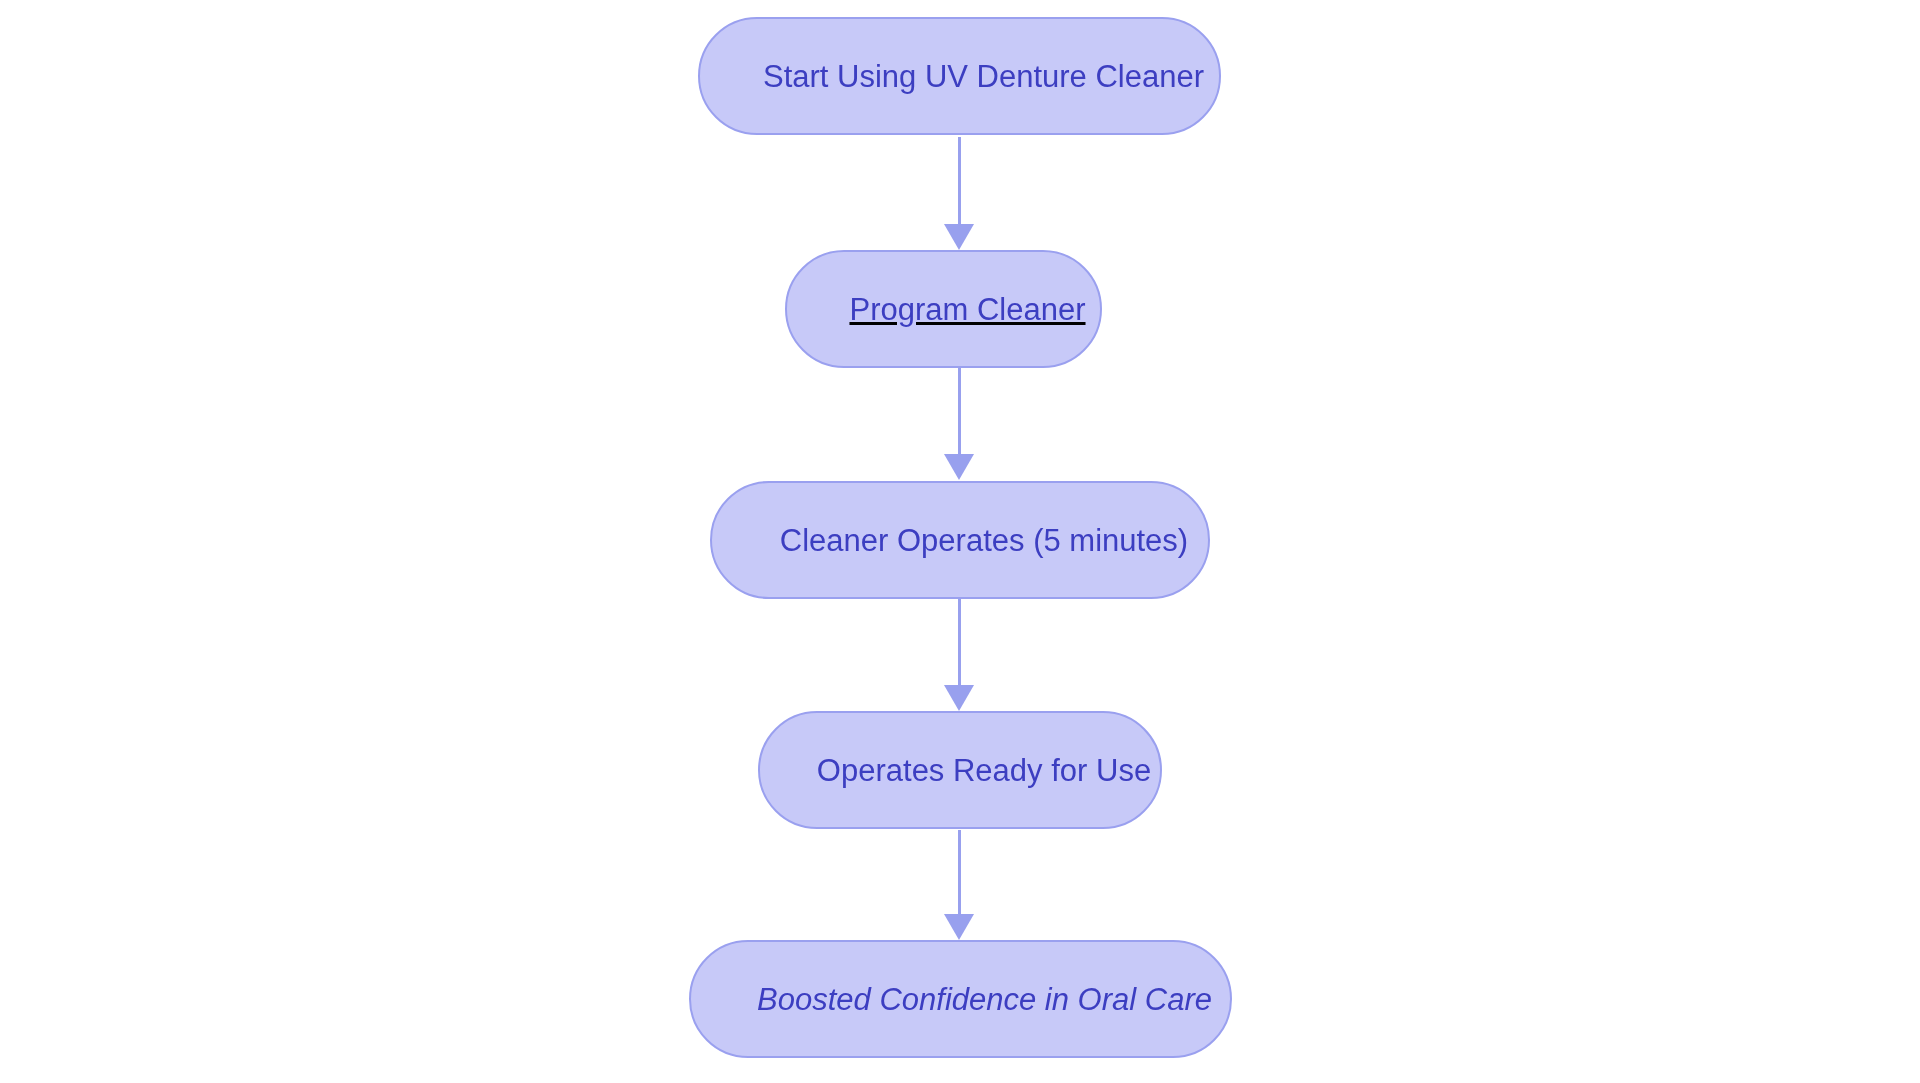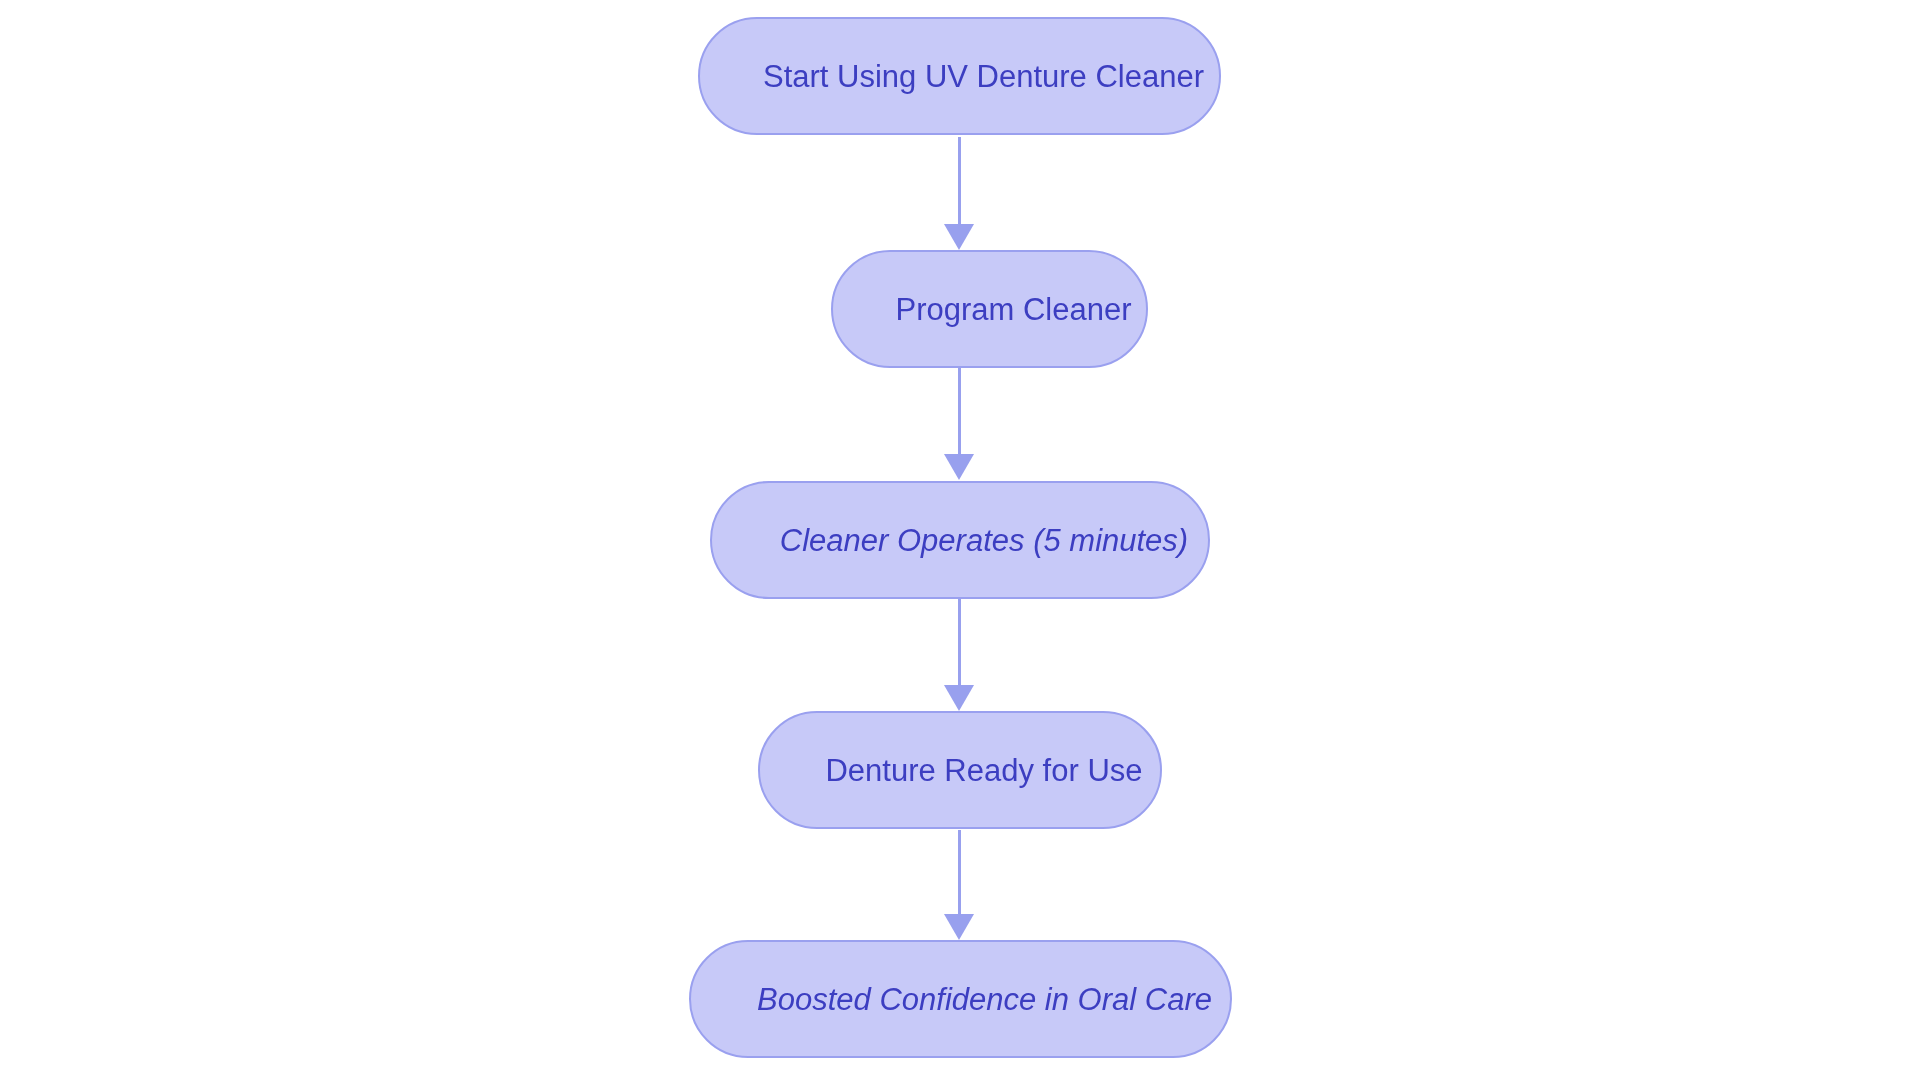--- a/index.html
+++ b/index.html
@@ -35,22 +35,22 @@
   }
   .node-label {
     color: var(--node-text);
     font-size: 31px;
     line-height: 1;
     white-space: nowrap;
     text-align: right;
     margin-left: 48px;
   }
   .node-1 { top: 17px;  left: 698px; width: 523px; }
-  .node-2 { top: 250px; left: 831px; width: 317px; }
-  .node-3 { top: 481px; left: 710px; width: 500px; font-style: italic; }
+  .node-2 { top: 250px; left: 785px; width: 317px; text-decoration: underline; }
+  .node-3 { top: 481px; left: 710px; width: 500px; }
   .node-4 { top: 711px; left: 758px; width: 404px; }
   .node-5 { top: 940px; left: 689px; width: 543px; font-style: italic; }
 
   .arrow {
     position: absolute;
     left: 944px;          
     width: 30px;
     display: flex;
     flex-direction: column;
     align-items: center;
@@ -98,21 +98,21 @@
   <div class="node node-3">
     <span class="node-label">Cleaner Operates (5 minutes)</span>
   </div>
 
   <div class="arrow arrow-3">
     <div class="arrow-line"></div>
     <div class="arrow-head"></div>
   </div>
 
   <div class="node node-4">
-    <span class="node-label">Denture Ready for Use</span>
+    <span class="node-label">Operates Ready for Use</span>
   </div>
 
   <div class="arrow arrow-4">
     <div class="arrow-line"></div>
     <div class="arrow-head"></div>
   </div>
 
   <div class="node node-5">
     <span class="node-label">Boosted Confidence in Oral Care</span>
   </div>

